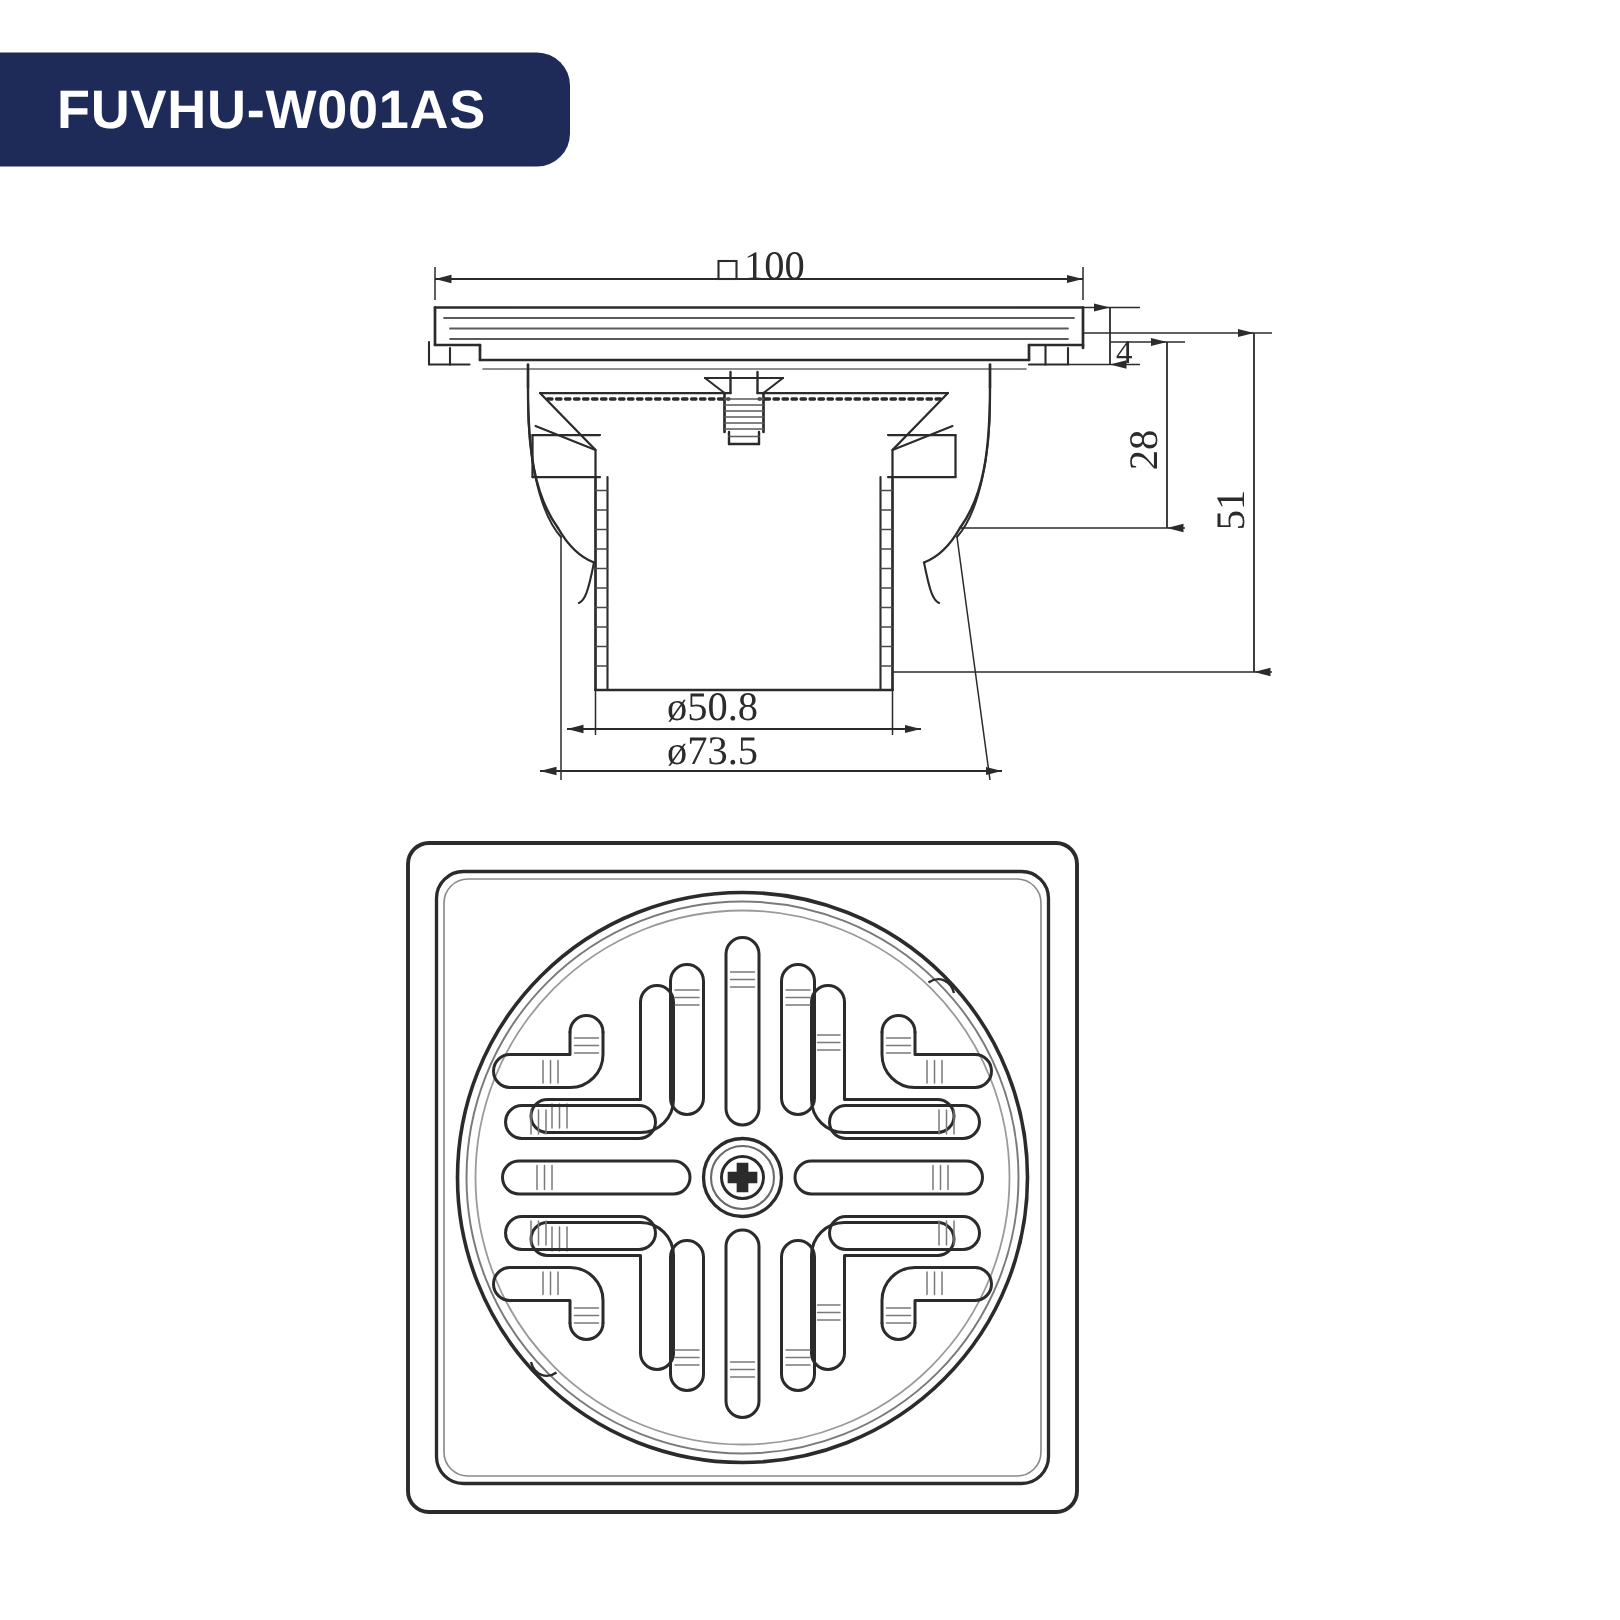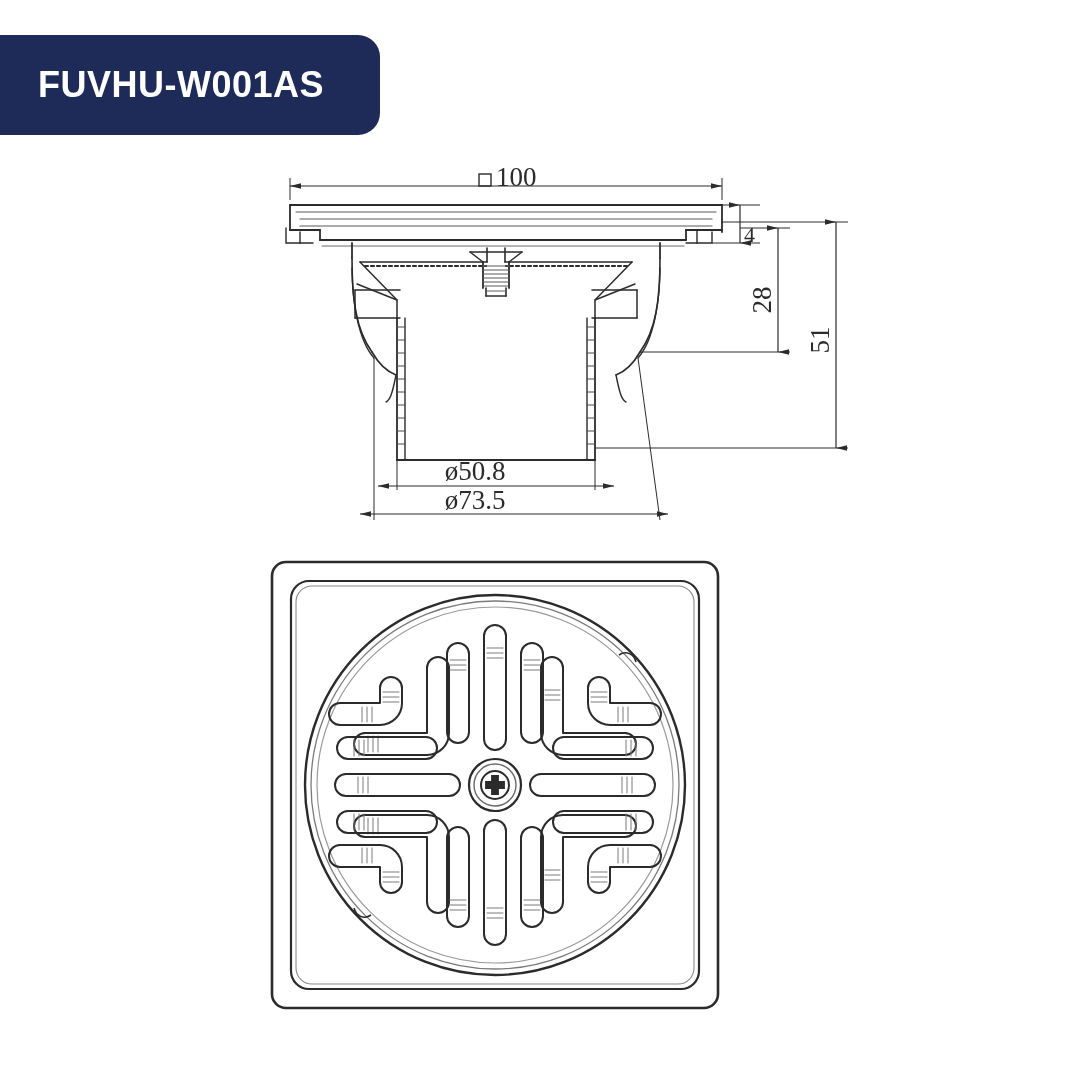--- a/index.html
+++ b/index.html
@@ -15,21 +15,21 @@
     overflow: hidden;
     font-family: "Liberation Sans", sans-serif;
   }
 
   
   #header-badge {
     position: absolute;
     left: 0;
     top: 35px;
     width: 380px;
-    height: 100px;
+    height: 76px;
     background: #1e2a57;
     border-top-right-radius: 22px;
     border-bottom-right-radius: 22px;
     display: flex;
     align-items: center;
     box-sizing: border-box;
     padding-left: 38px;
   }
   #header-badge-label {
     color: #ffffff;

